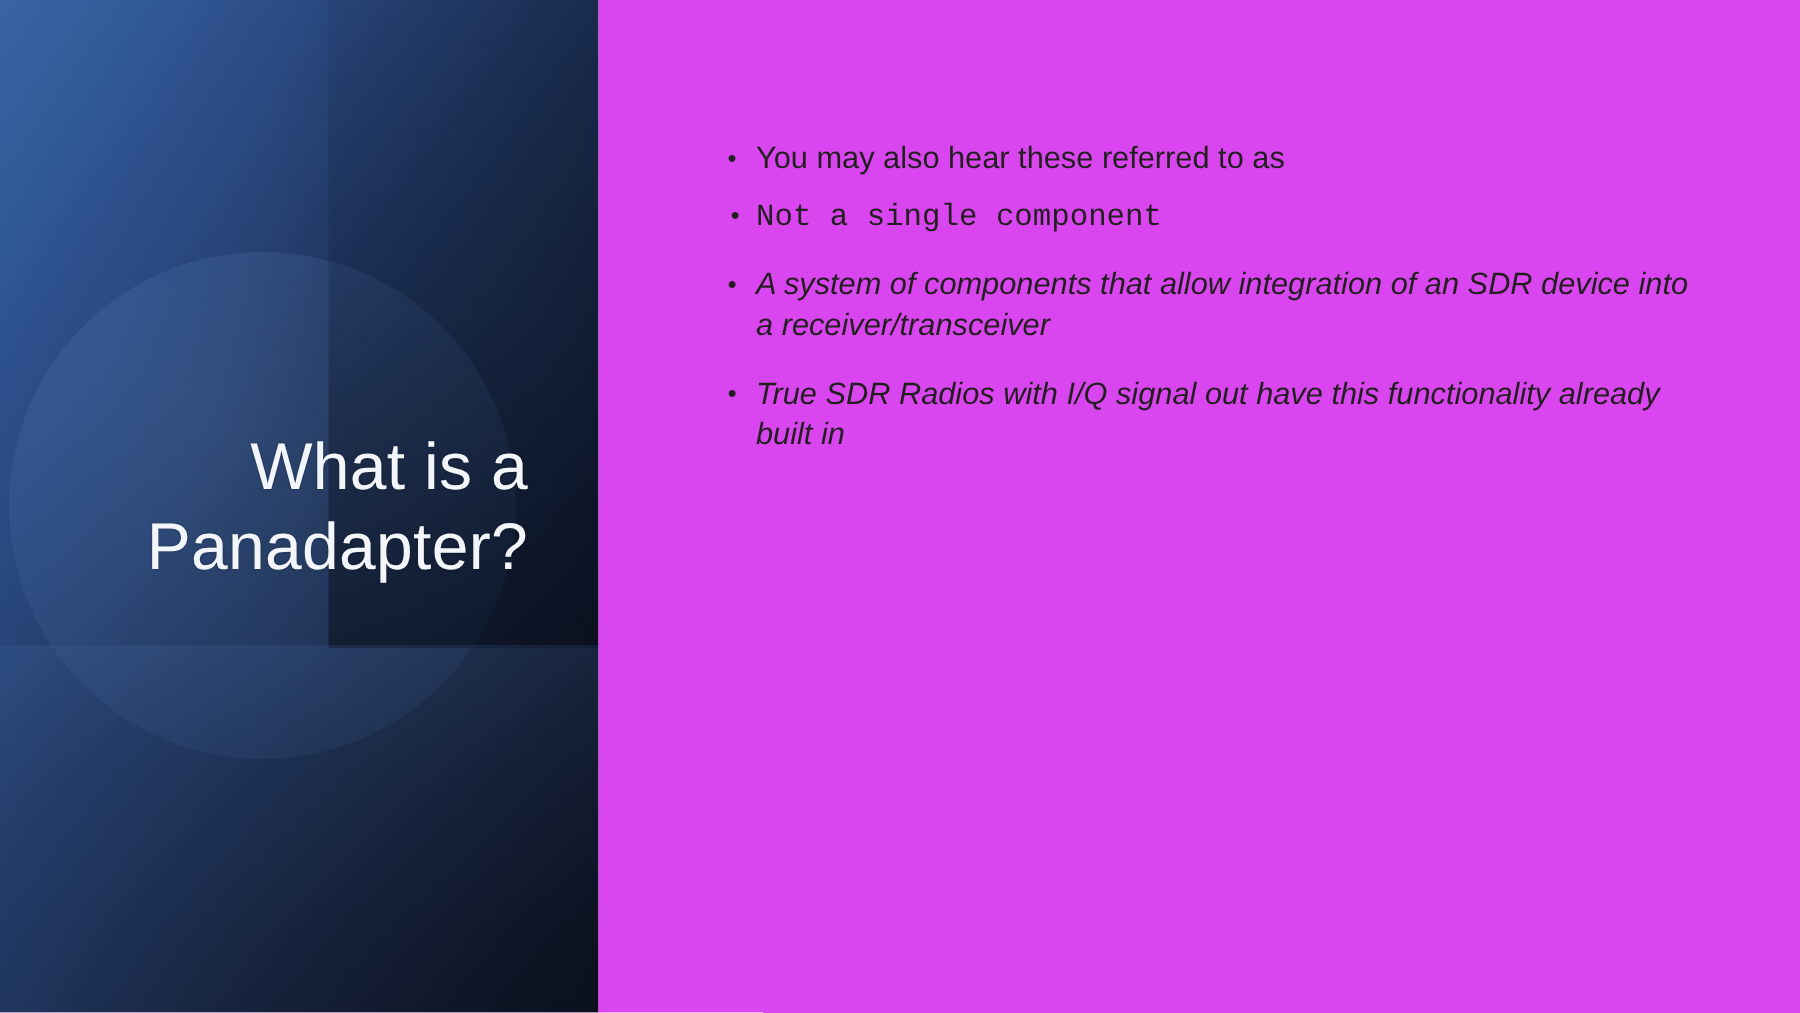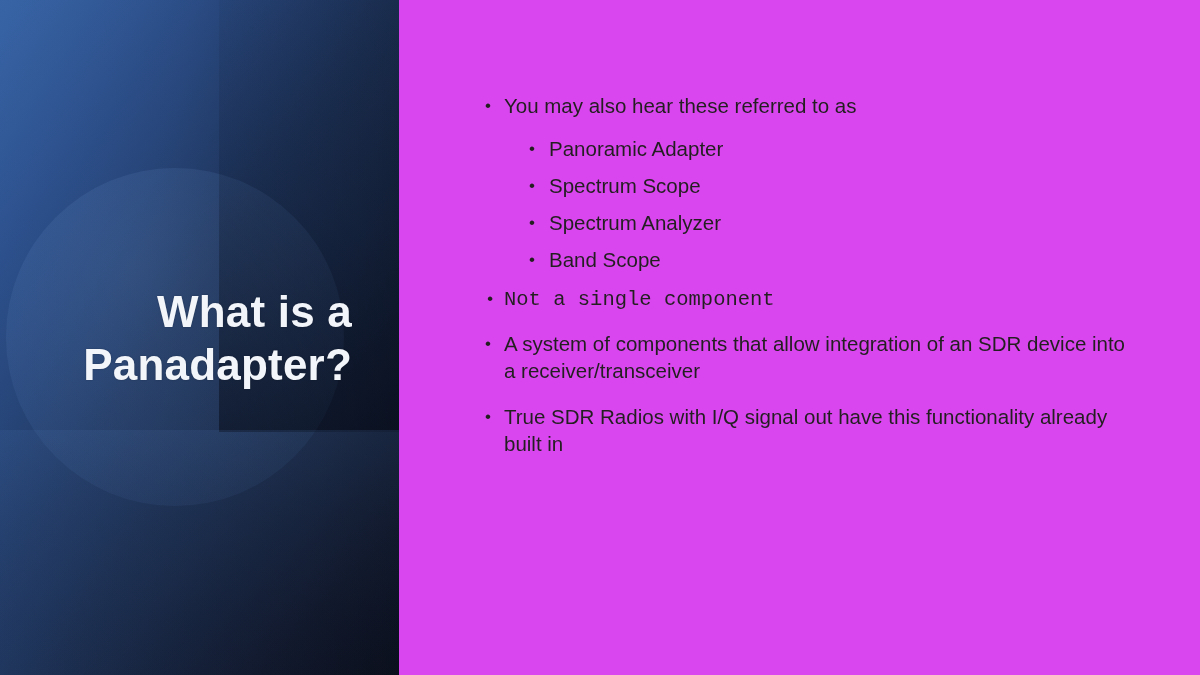--- a/index.html
+++ b/index.html
@@ -42,21 +42,21 @@
   }
 
   #title-block{
     position:absolute;left:0;top:0;width:352px;height:675px;
     display:flex;flex-direction:column;justify-content:center;align-items:flex-end;
     text-align:right;
   }
   .title-line{
     color:#F2F5FA;
     font-size:44px;
-    font-weight:700;
+    font-weight:400;
     line-height:53px;
     letter-spacing:.2px;
     white-space:nowrap;
     text-shadow:0 0 2px rgba(0,0,0,.25);
   }
 
   
   #content{
     position:absolute;left:399px;top:0;width:801px;height:675px;
     background:#d946ef;
@@ -85,21 +85,21 @@
     font-size:20.5px;
     line-height:33px;
     color:#231F20;
   }
   .b2::before{
     content:"\2022";
     position:absolute;left:50px;top:0;
     font-size:17px;line-height:33px;color:#231F20;
   }
   .gap{margin-bottom:17px;font-family:Liberation Mono, monospace;}
-  .gap2{margin-bottom:19px;}
+  .gap2{margin-bottom:19px;font-style:italic;}
 </style>
 </head>
 <body>
 
 <div id="slide">
 
   <div id="title-panel">
     <div id="panel-shade"></div>
     <div id="panel-circle"></div>
     <div id="panel-darkwedge"></div>
@@ -108,26 +108,20 @@
     <div id="title-block">
       <div class="title-line">What is a</div>
       <div class="title-line">Panadapter?</div>
     </div>
   </div>
 
   <div id="content">
     <div id="bullets">
 
       <p class="b1">You may also hear these referred to as</p>
-      <div class="sublist">
-        <p class="b2"> Panoramic Adapter</p>
-        <p class="b2">Spectrum Scope</p>
-        <p class="b2">Spectrum Analyzer</p>
-        <p class="b2">Band Scope</p>
-      </div>
 
       <p class="b1 gap">Not a single component</p>
       <p class="b1 gap2">A system of components that allow integration of an SDR device into a receiver/transceiver</p>
       <p class="b1 gap2">True SDR Radios with I/Q signal out have this functionality already built in</p>
 
     </div>
   </div>
 
 </div>
 

